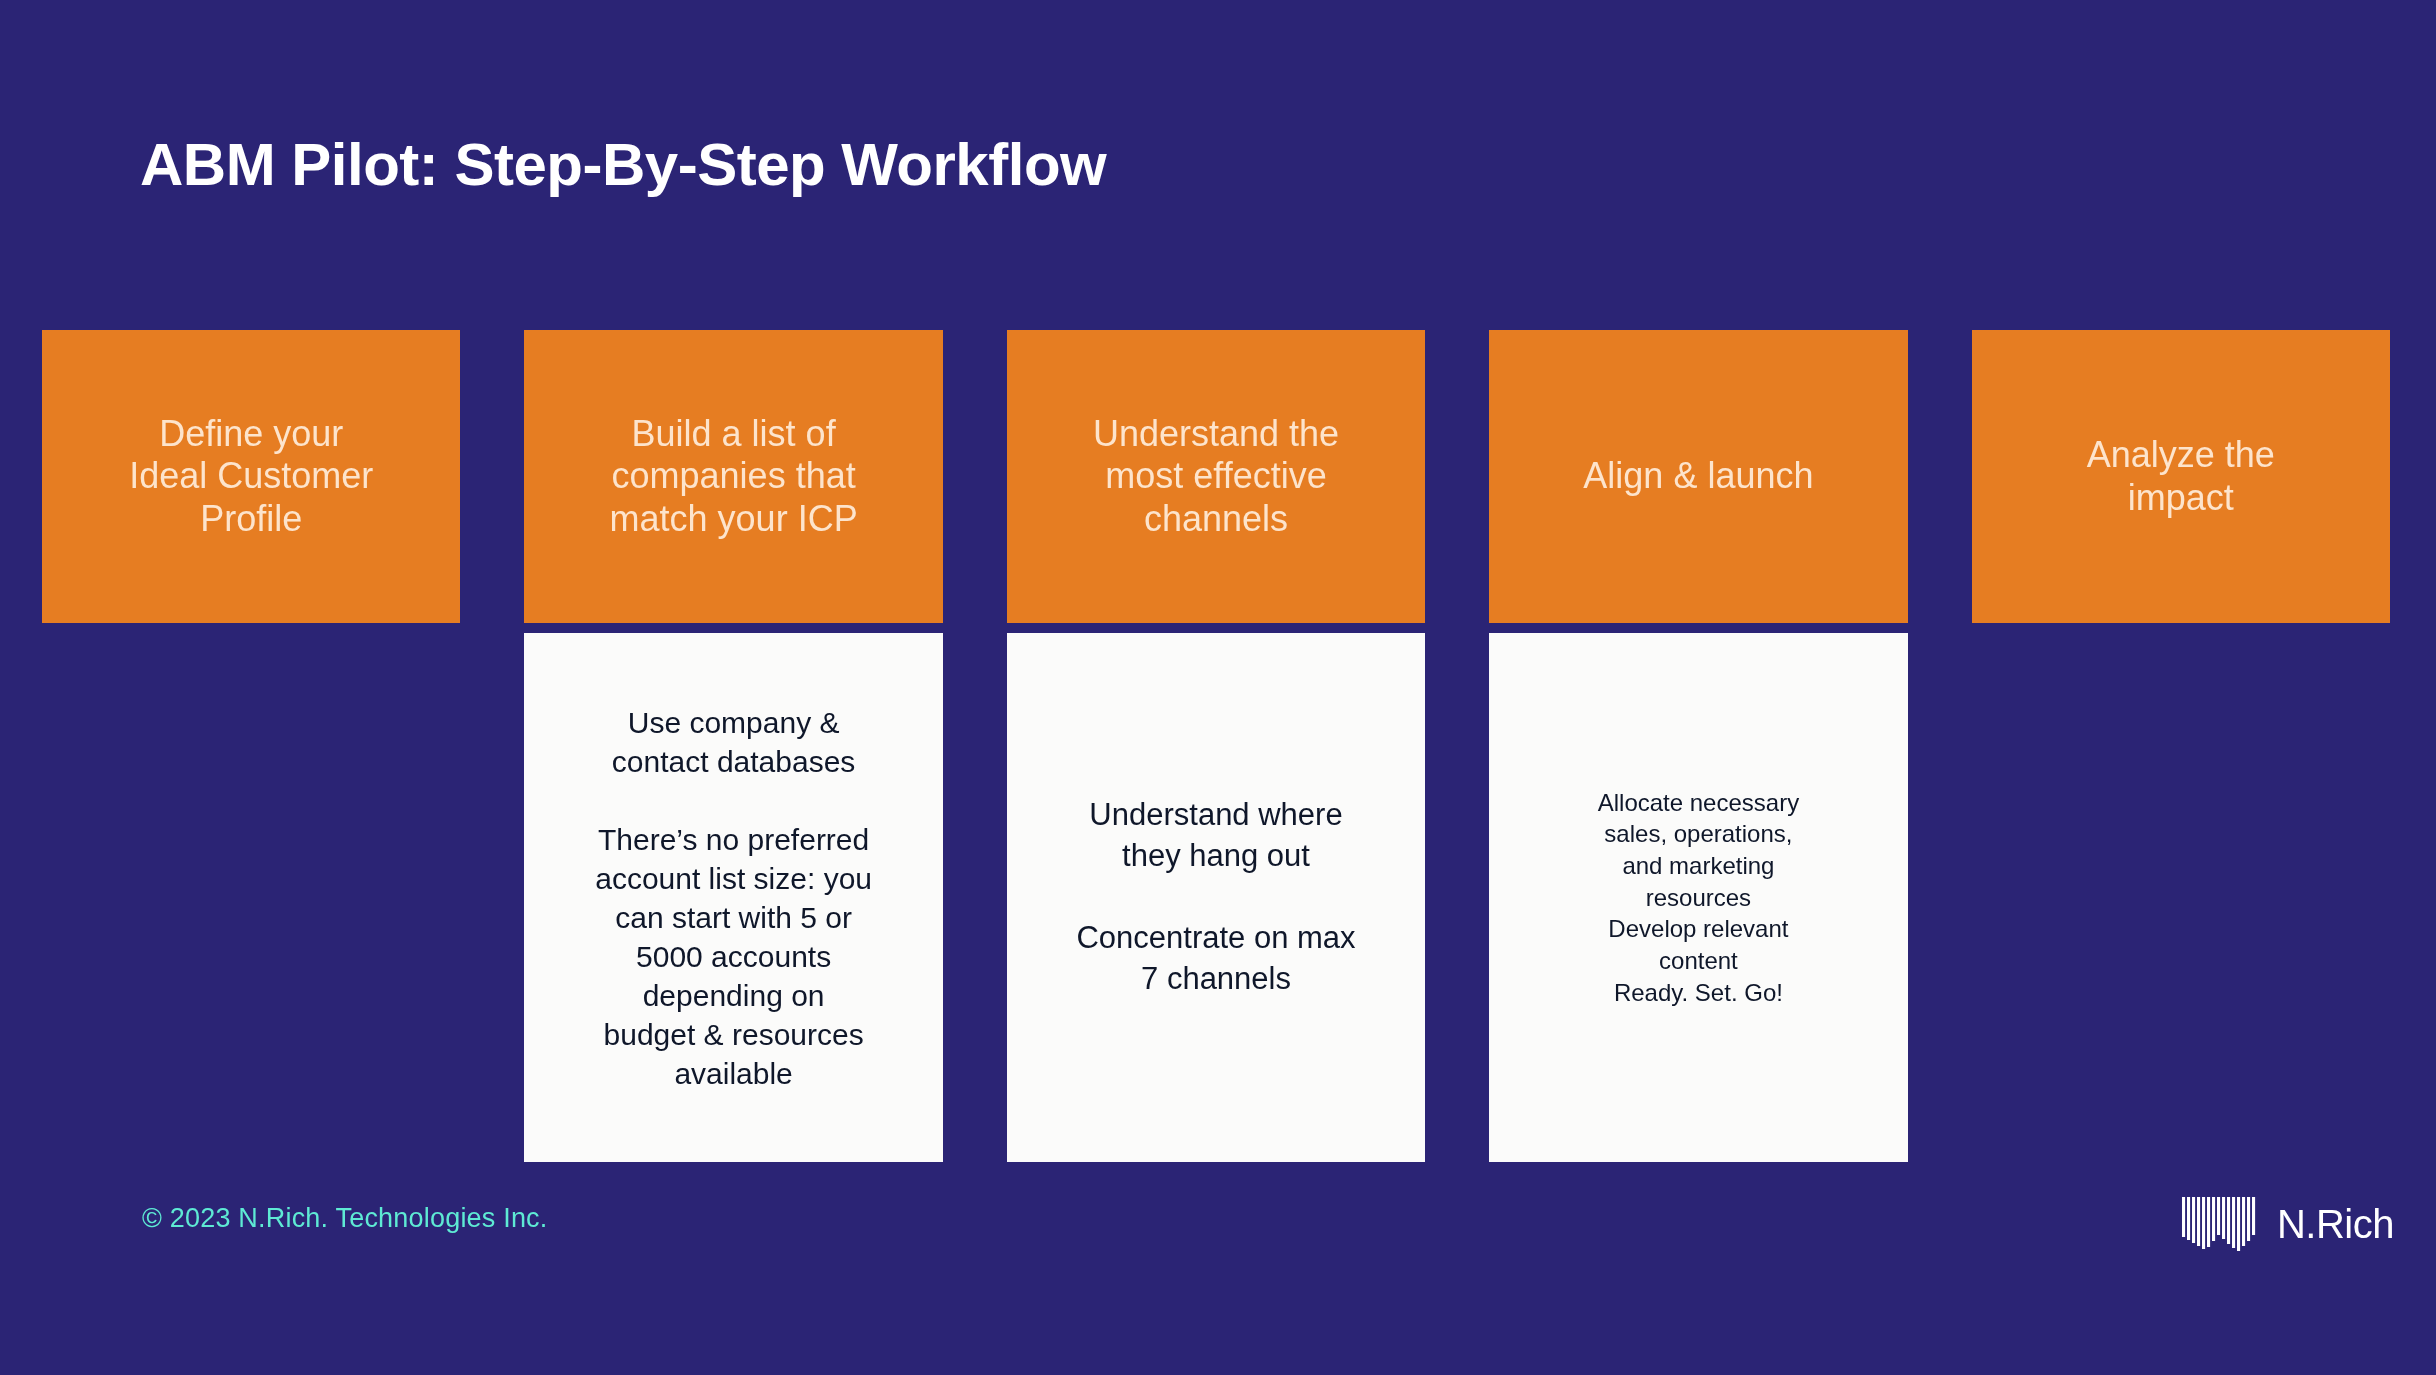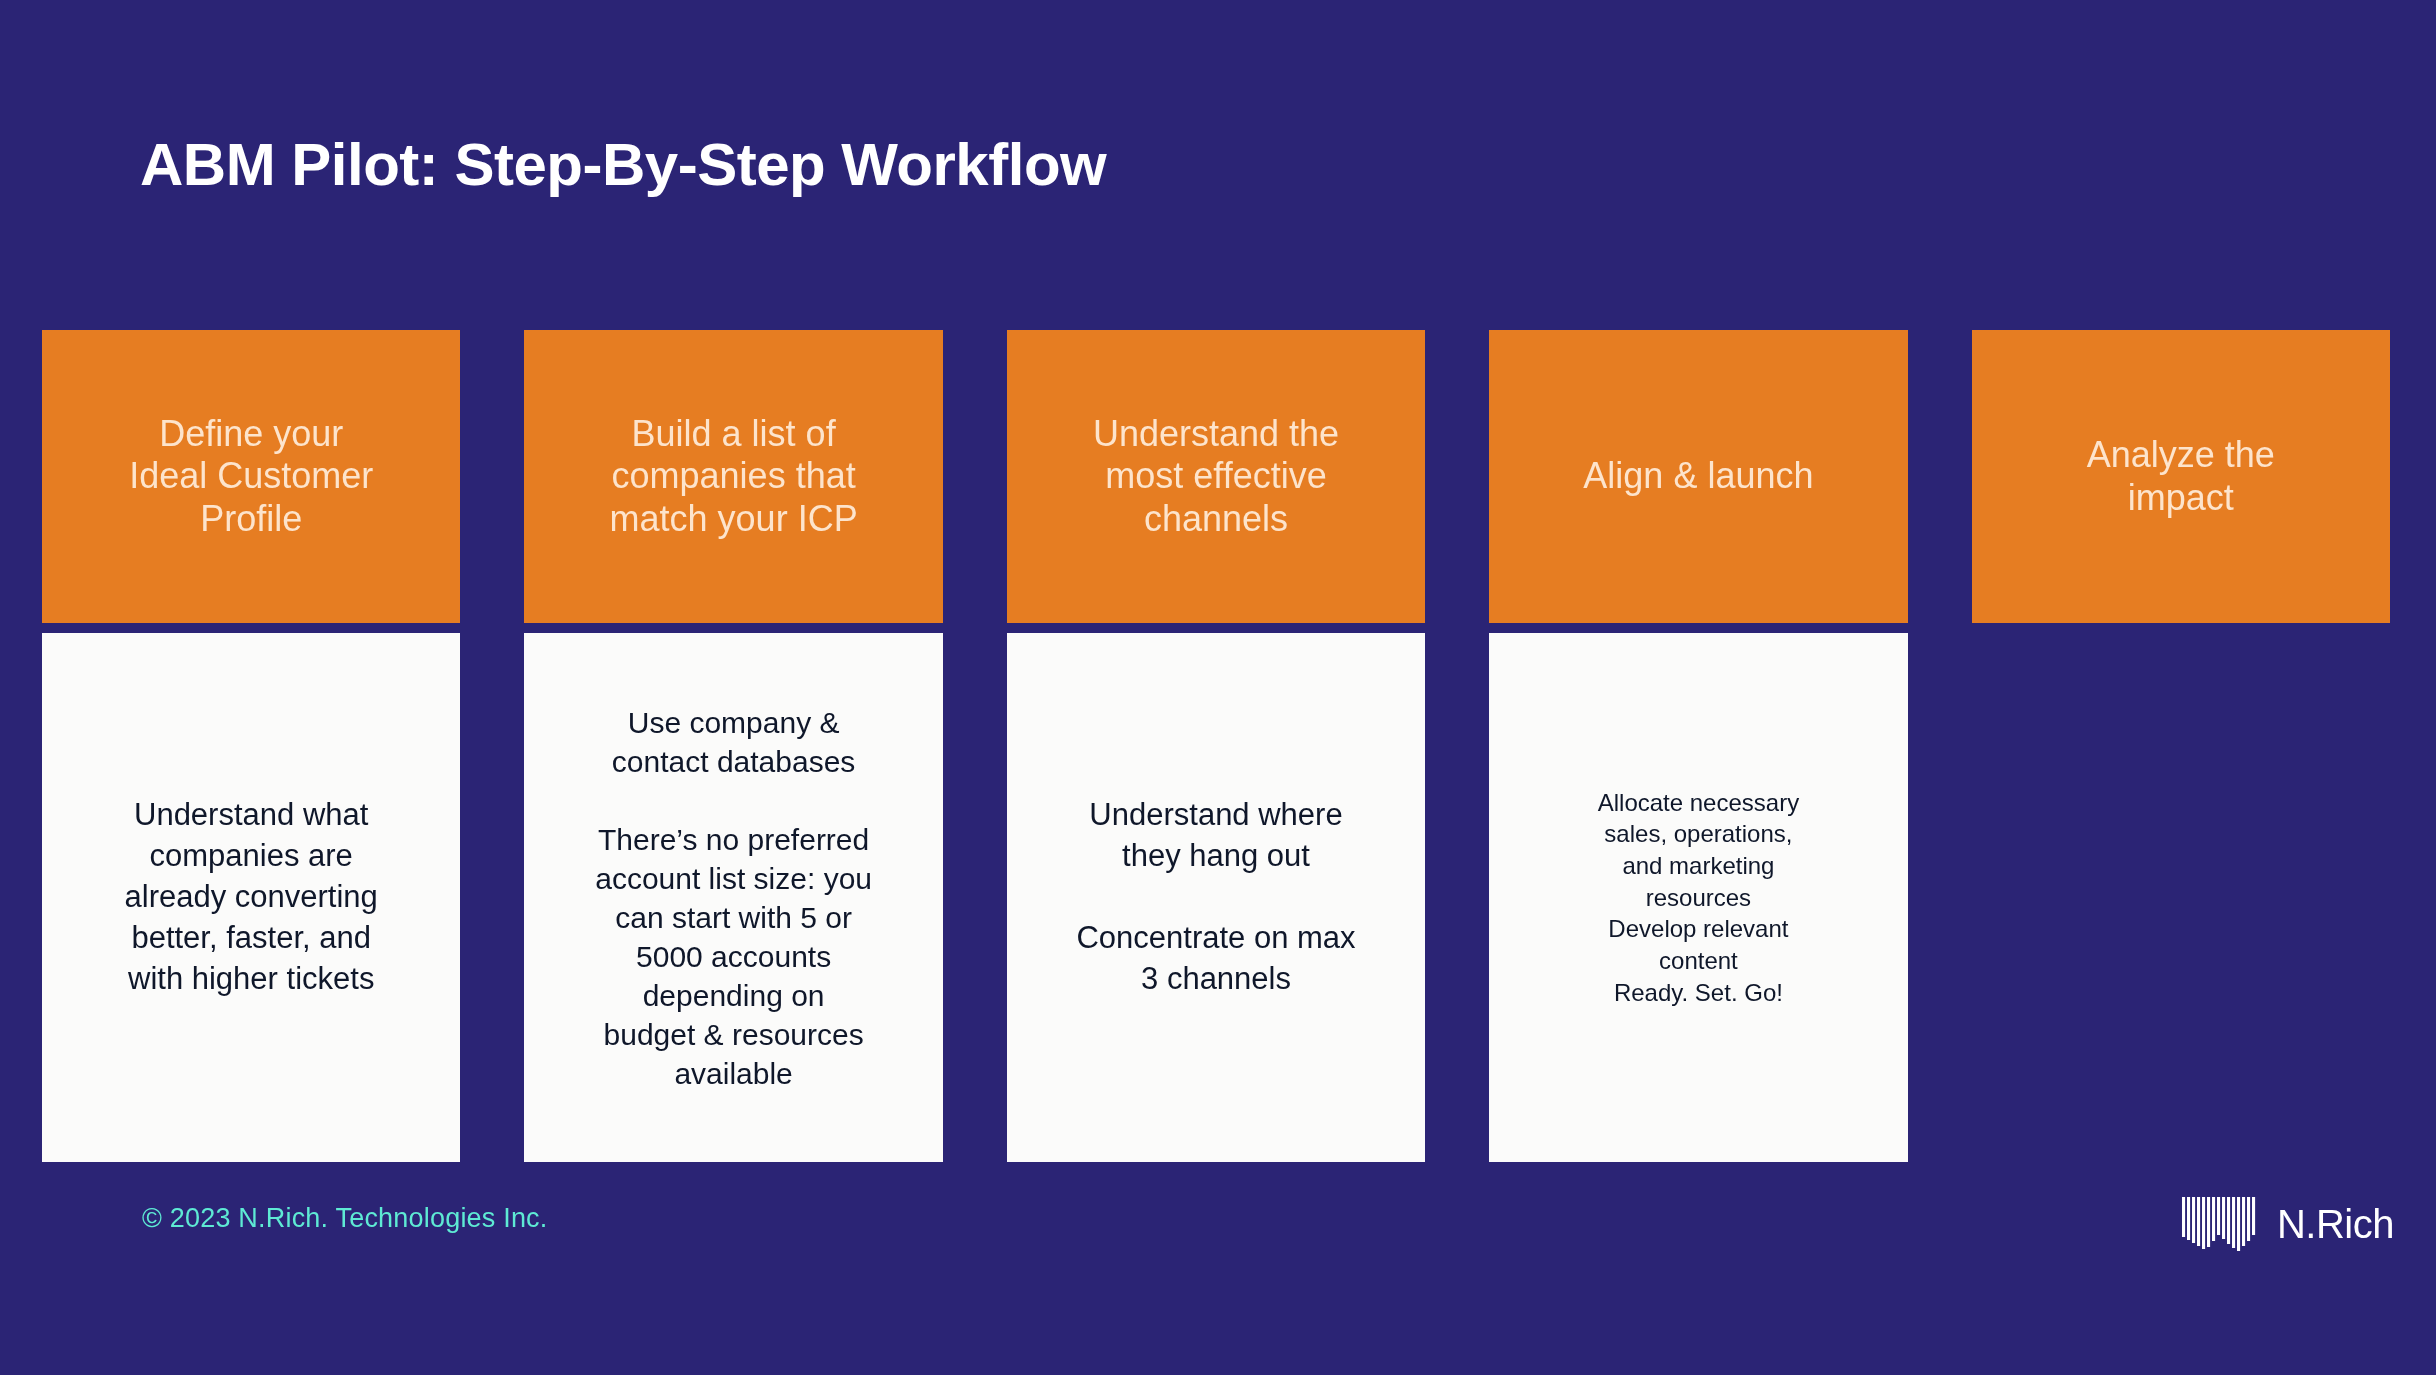--- a/index.html
+++ b/index.html
@@ -153,27 +153,20 @@
 
   <div class="columns">
 
     <div class="column">
       <div class="col-header">
         <div class="col-header-text">Define your
 Ideal Customer
 Profile</div>
       </div>
       <div class="col-gap"></div>
-      <div class="col-body">
-        <div class="col-body-text">Understand what
-companies are
-already converting
-better, faster, and
-with higher tickets</div>
-      </div>
     </div>
 
     <div class="column">
       <div class="col-header">
         <div class="col-header-text">Build a list of
 companies that
 match your ICP</div>
       </div>
       <div class="col-gap"></div>
       <div class="col-body">
@@ -195,21 +188,21 @@
         <div class="col-header-text">Understand the
 most effective
 channels</div>
       </div>
       <div class="col-gap"></div>
       <div class="col-body">
         <div class="col-body-text">Understand where
 they hang out
 
 Concentrate on max
-3 channels</div>
+7 channels</div>
       </div>
     </div>
 
     <div class="column">
       <div class="col-header">
         <div class="col-header-text">Align &amp; launch</div>
       </div>
       <div class="col-gap"></div>
       <div class="col-body">
         <div class="col-body-text">Allocate necessary

